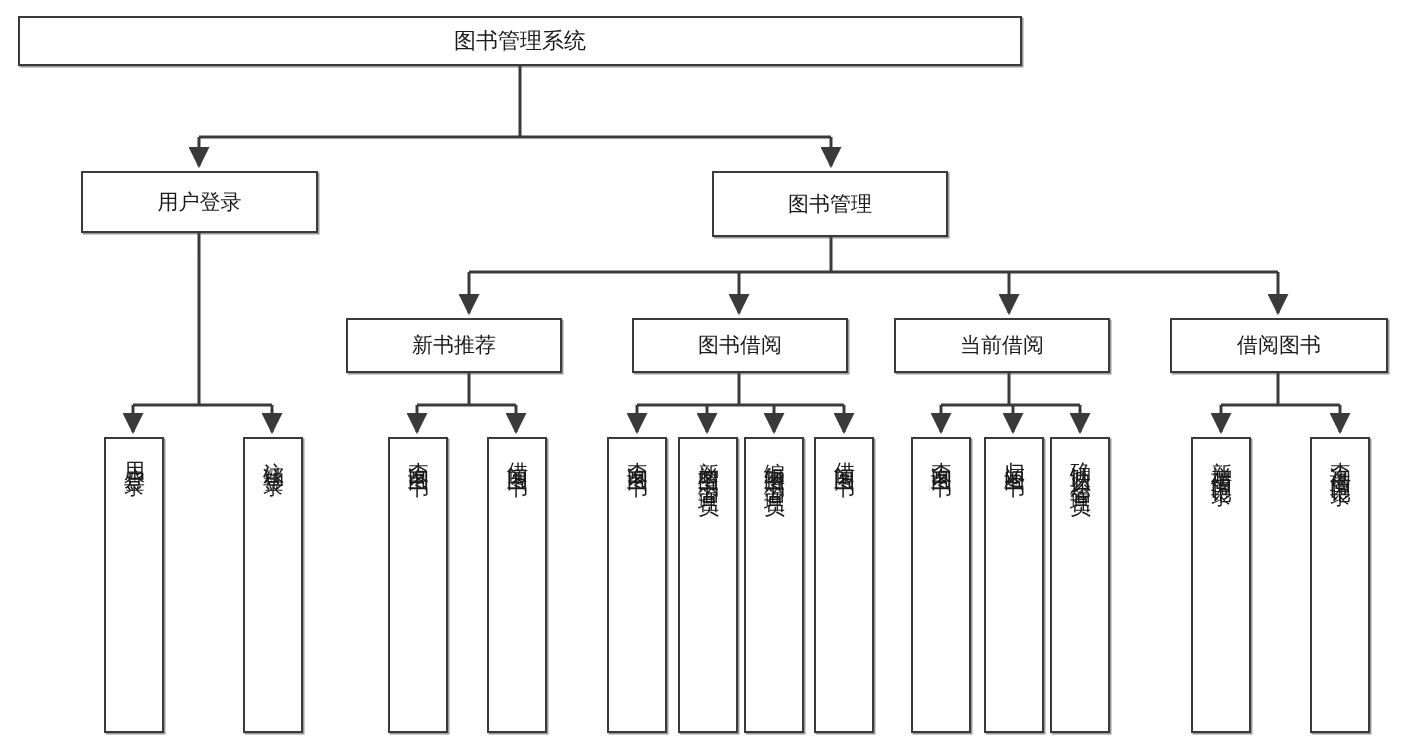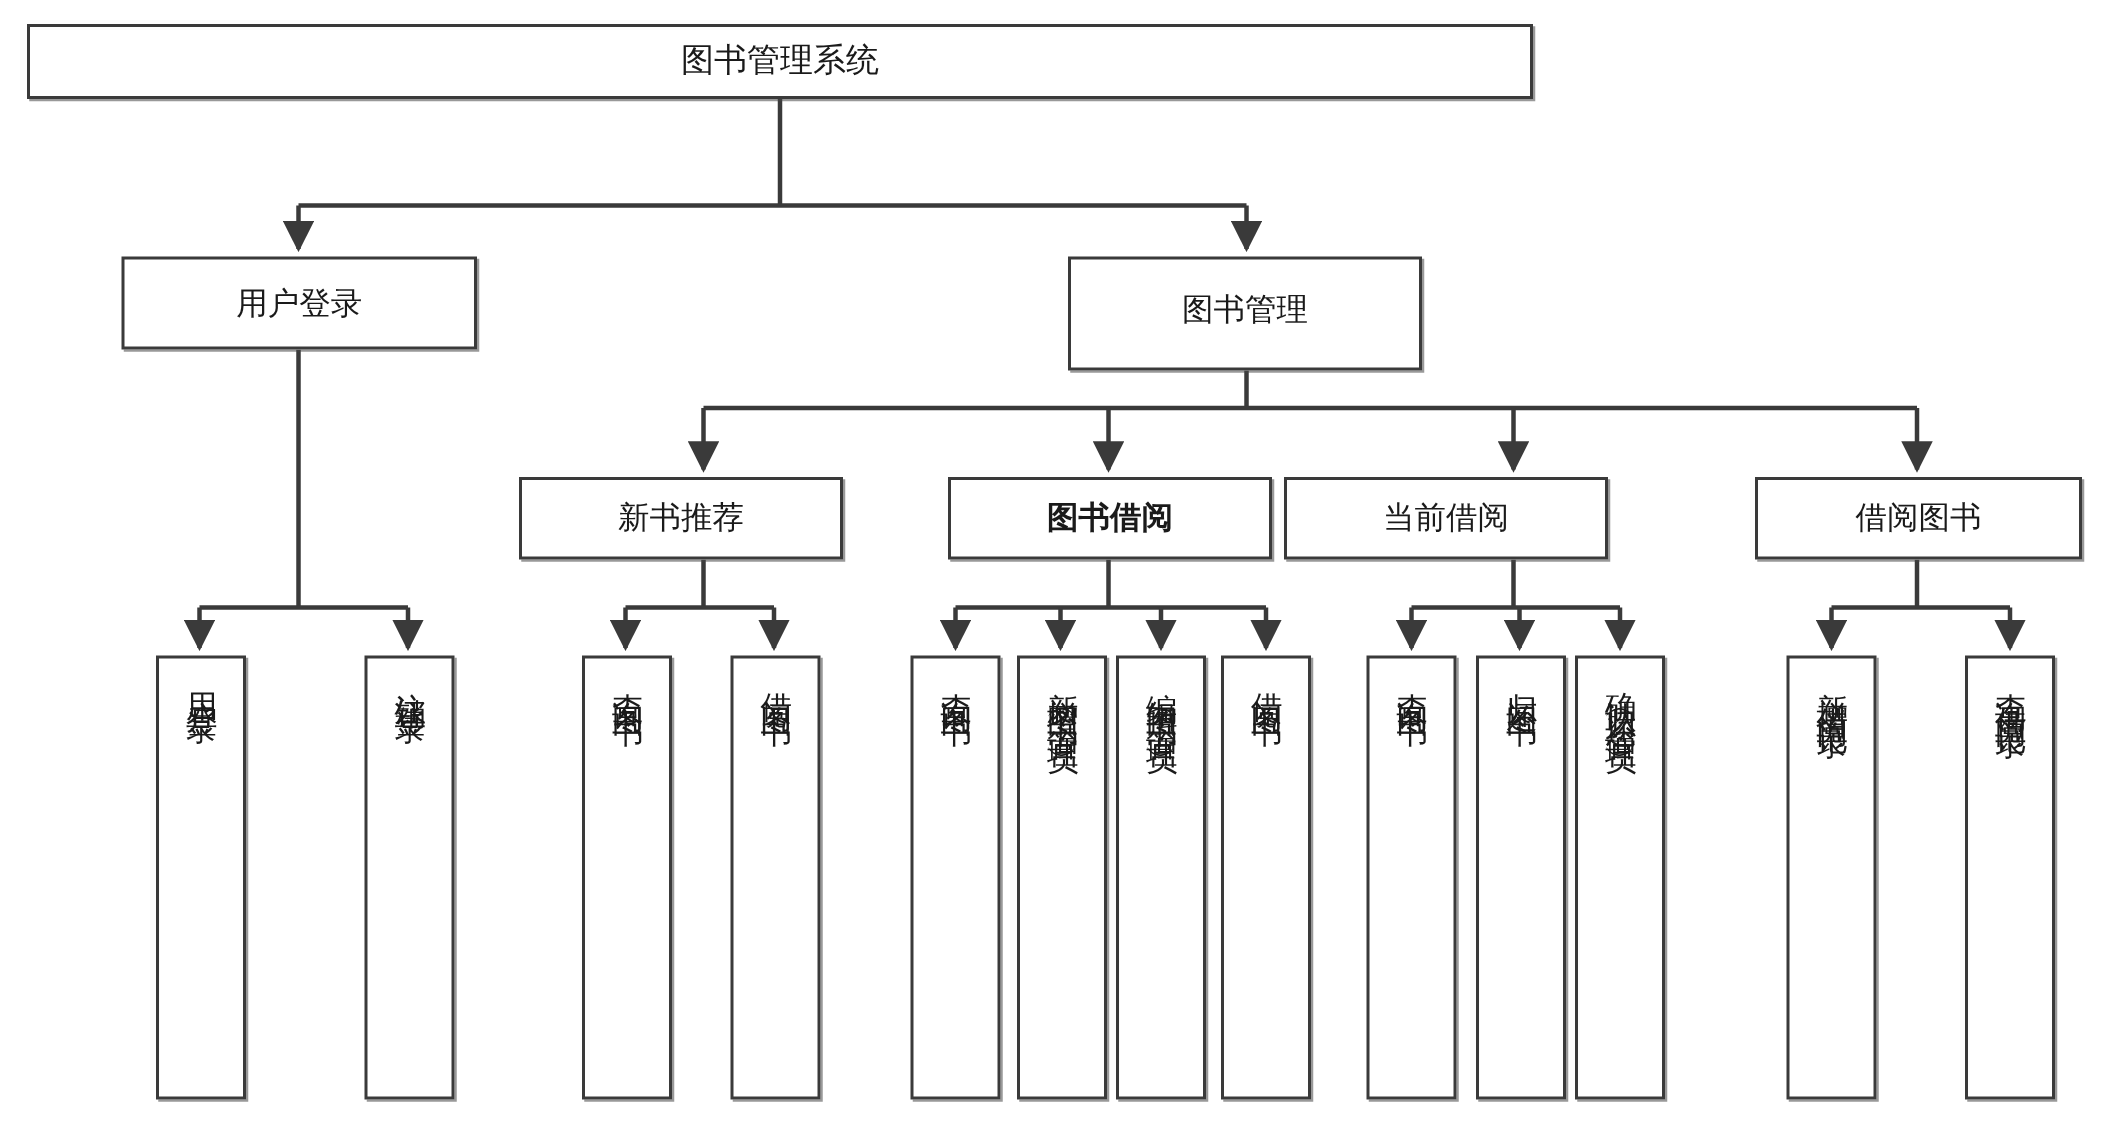--- a/index.html
+++ b/index.html
@@ -130,31 +130,31 @@
     </g>
   </svg>
 
   <div class="node root h" style="left:18px; top:16px; width:1004px; height:50px;">
     <span class="label">图书管理系统</span>
   </div>
 
   <div class="node h" style="left:81px; top:171px; width:237px; height:62px;">
     <span class="label">用户登录</span>
   </div>
-  <div class="node h" style="left:712px; top:171px; width:236px; height:76px;font-family:Liberation Mono, monospace;">
+  <div class="node h" style="left:712px; top:171px; width:236px; height:66px;">
     <span class="label">图书管理</span>
   </div>
 
   <div class="node h" style="left:346px; top:318px; width:216px; height:55px;">
     <span class="label">新书推荐</span>
   </div>
-  <div class="node h" style="left:632px; top:318px; width:216px; height:55px;font-weight:bold;">
+  <div class="node h" style="left:632px; top:318px; width:216px; height:55px;">
     <span class="label">图书借阅</span>
   </div>
-  <div class="node h" style="left:856px; top:318px; width:216px; height:55px;">
+  <div class="node h" style="left:894px; top:318px; width:216px; height:55px;">
     <span class="label">当前借阅</span>
   </div>
   <div class="node h" style="left:1170px; top:318px; width:218px; height:55px;">
     <span class="label">借阅图书</span>
   </div>
 
   <div class="node v" style="left:104px; top:437px; width:60px; height:296px;">
     <span class="label">用户登录</span>
   </div>
   <div class="node v" style="left:243px; top:437px; width:60px; height:296px;">

